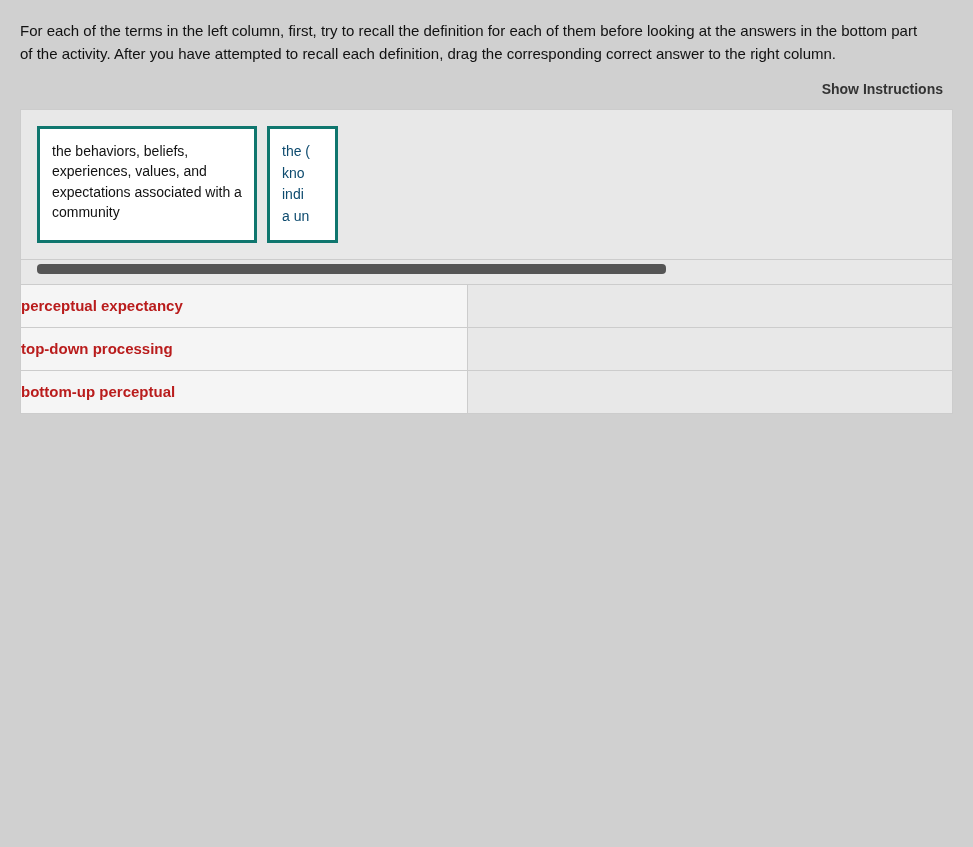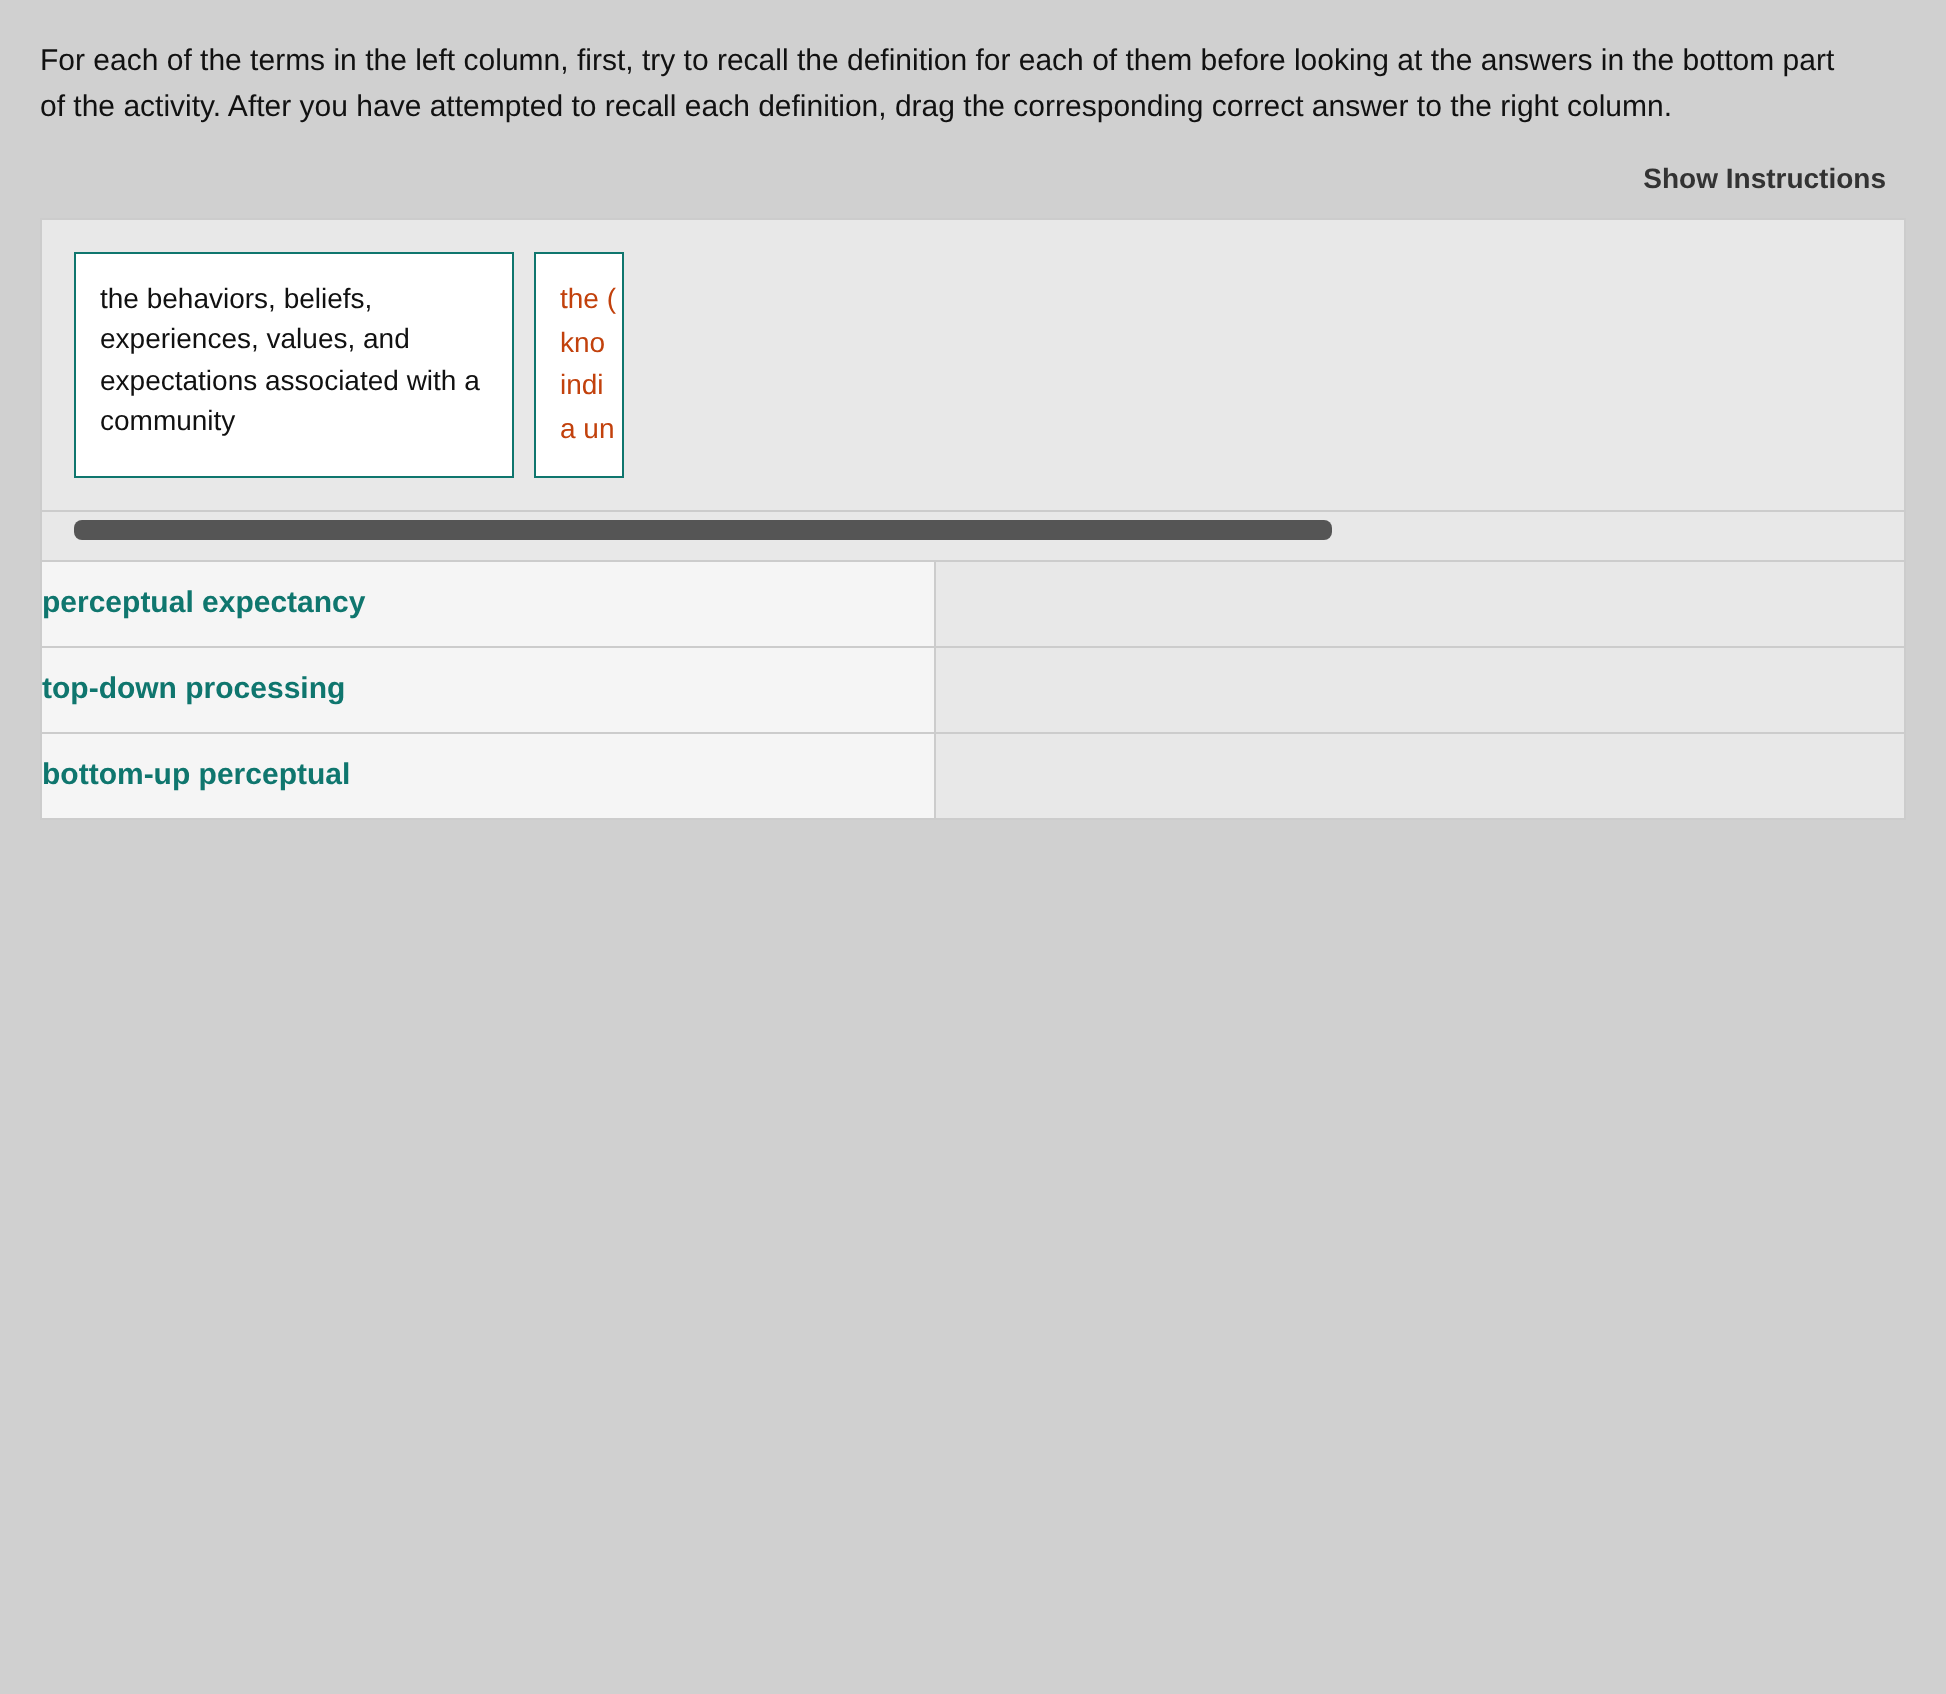--- a/index.html
+++ b/index.html
@@ -47,21 +47,21 @@
       display: flex;
       flex-direction: row;
       gap: 10px;
       overflow: hidden;
       position: relative;
       margin-bottom: 0;
     }
 
     .drag-card {
       background-color: #fff;
-      border: 1px solid #0f766e;
+      border: 3px solid #0f766e;
       padding: 12px;
       font-size: 14px;
       color: #111;
       line-height: 1.45;
       width: 220px;
       min-height: 100px;
       flex-shrink: 0;
       cursor: grab;
     }
 
@@ -96,21 +96,21 @@
 
     .match-table td {
       padding: 0;
     }
 
     .term-cell {
       width: 48%;
       padding: 16px 18px;
       font-size: 15px;
       font-weight: bold;
-      color: #0f766e;
+      color: #b91c1c;
       border-right: 1px solid #ccc;
       background-color: #f5f5f5;
     }
 
     .answer-cell {
       width: 52%;
       padding: 16px 18px;
       background-color: #e8e8e8;
       min-height: 60px;
     }
@@ -126,21 +126,21 @@
 
 <p class="instructions-text">For each of the terms in the left column, first, try to recall the definition for each of them before looking at the answers in the bottom part of the activity. After you have attempted to recall each definition, drag the corresponding correct answer to the right column.</p>
 
 <div class="show-instructions-container">
   <span class="show-instructions-link">Show Instructions</span>
 </div>
 
 <div class="drag-area">
   <div class="drag-card">the behaviors, beliefs, experiences, values, and expectations associated with a community</div>
 
-  <div class="drag-card" style="width:45px; overflow:hidden; white-space:nowrap; font-size:14px; line-height:1.55; color:#c2410c;">
+  <div class="drag-card" style="width:71px; overflow:hidden; white-space:nowrap; font-size:14px; line-height:1.55; color:#0c4a6e;">
     <span>the (<br>kno<br>indi<br>a un</span>
   </div>
 </div>
 
 <div class="scrollbar-container">
   <div class="scrollbar-track"></div>
 </div>
 
 <table class="match-table">
   <tbody>

